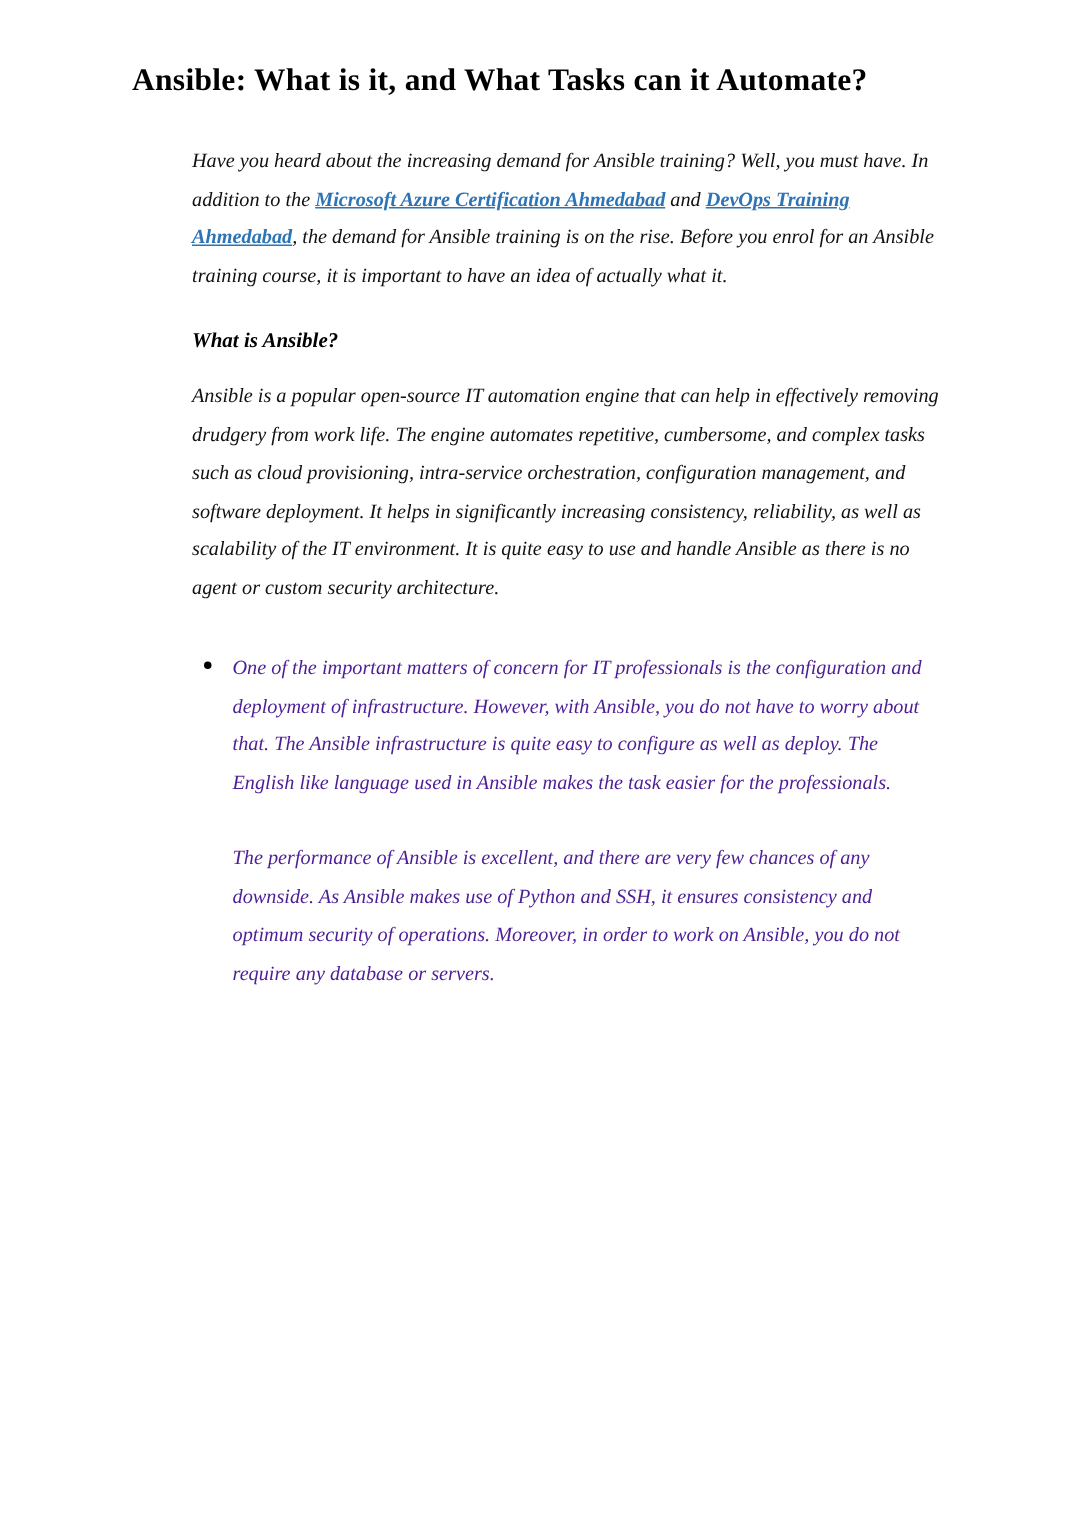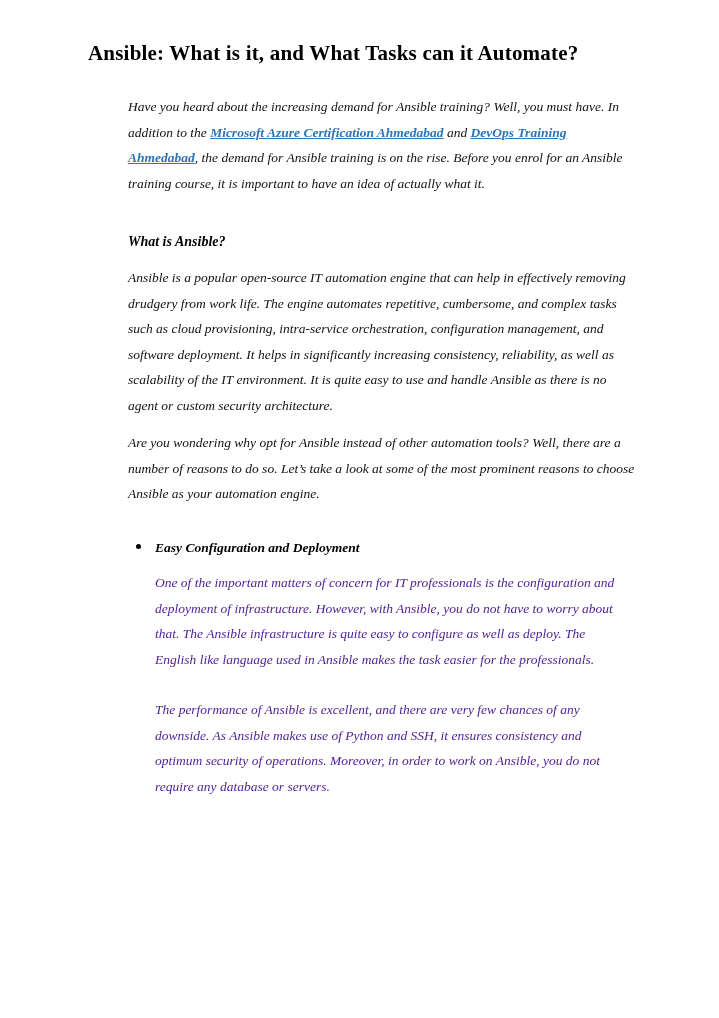--- a/index.html
+++ b/index.html
@@ -34,21 +34,21 @@
     font-style: italic;
   }
   p.para {
     margin: 0 0 12px 0;
     font-size: 13.5px;
     line-height: 25.5px;
     text-align: left;
     color: #111111;
   }
   h2.section-heading {
-    margin: 33px 0 11px 0;
+    margin: 19px 0 11px 0;
     font-size: 14px;
     line-height: 25px;
     font-weight: bold;
     color: #000000;
   }
   a.doclink {
     color: #2E74B5;
     font-weight: bold;
     text-decoration: underline;
     cursor: pointer;
@@ -94,27 +94,26 @@
 
   <div class="doc-body">
 
     <p class="para"><span>Have you heard about the increasing demand for Ansible training? Well, you must have. In addition to the </span><a class="doclink">Microsoft Azure Certification Ahmedabad</a><span> and </span><a class="doclink">DevOps Training Ahmedabad</a><span>, the demand for Ansible training is on the rise. Before you enrol for an Ansible training course, it is important to have an idea of actually what it.</span></p>
 
     <h2 class="section-heading">What is Ansible?</h2>
 
     <p class="para">Ansible is a popular open-source IT automation engine that can help in effectively removing drudgery from work life. The engine automates repetitive, cumbersome, and complex tasks such as cloud provisioning, intra-service orchestration, configuration management, and software deployment. It helps in significantly increasing consistency, reliability, as well as scalability of the IT environment. It is quite easy to use and handle Ansible as there is no agent or custom security architecture.</p>
 
 
-    <p class="para">Are you wondering why opt for Ansible instead of other automation tools? Well, there are a number of reasons to do so. Let’s take a look at some of the most prominent reasons to choose Ansible as your automation engine.</p>
 
     <ul class="bullet-list">
 
       <li>
         <div class="bullet-heading">
-          <span class="bullet-dot"></span><span>Easy Configuration and Deployment</span>
+          <span class="bullet-dot"></span>
         </div>
         <p class="bullet-body">One of the important matters of concern for IT professionals is the configuration and deployment of infrastructure. However, with Ansible, you do not have to worry about that. The Ansible infrastructure is quite easy to configure as well as deploy. The English like language used in Ansible makes the task easier for the professionals.</p>
       </li>
 
       <li>
         <p class="bullet-body">The performance of Ansible is excellent, and there are very few chances of any downside. As Ansible makes use of Python and SSH, it ensures consistency and optimum security of operations. Moreover, in order to work on Ansible, you do not require any database or servers.</p>
       </li>
 
     </ul>
 

